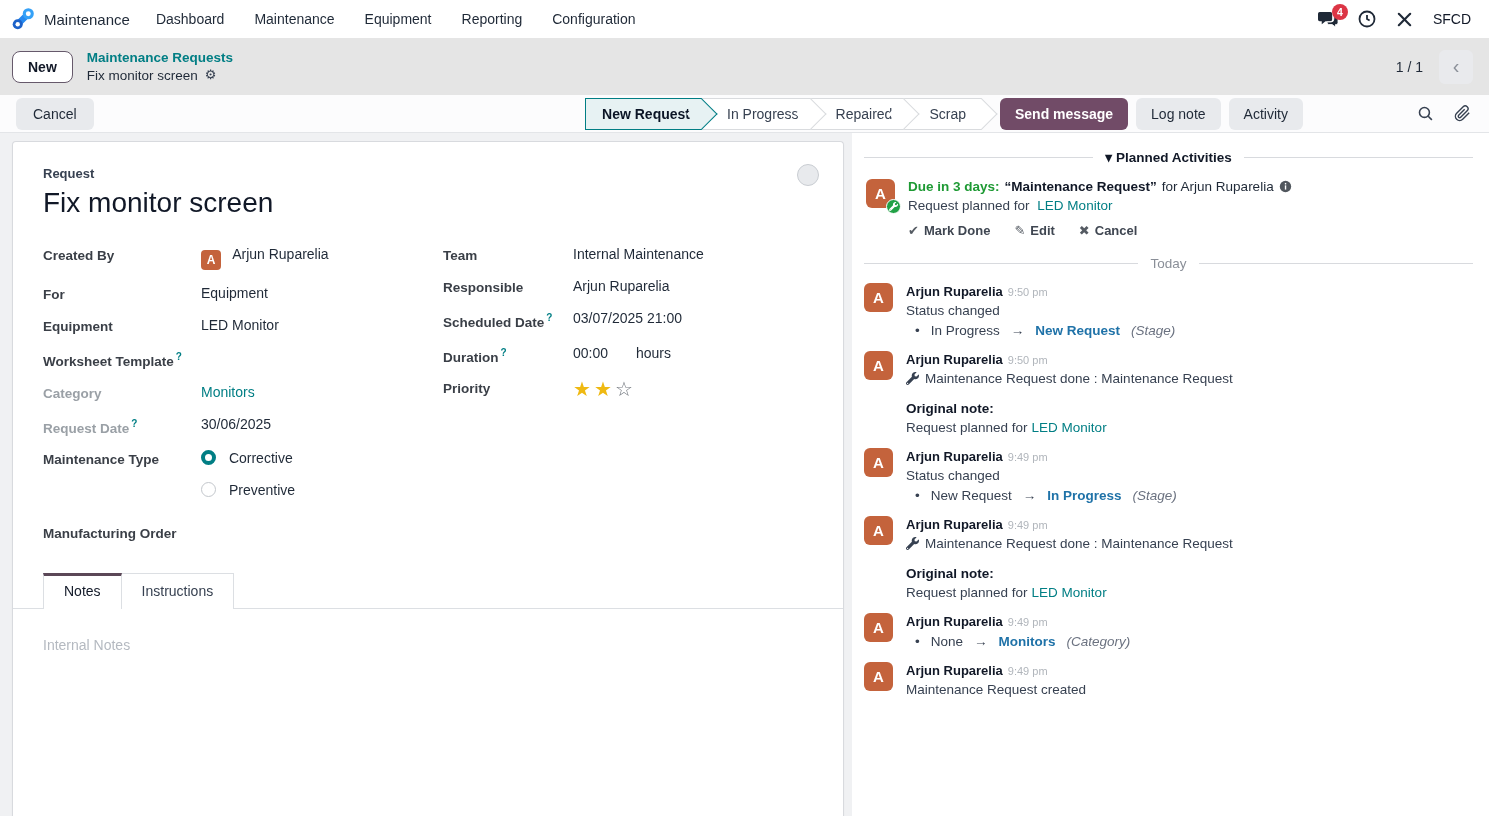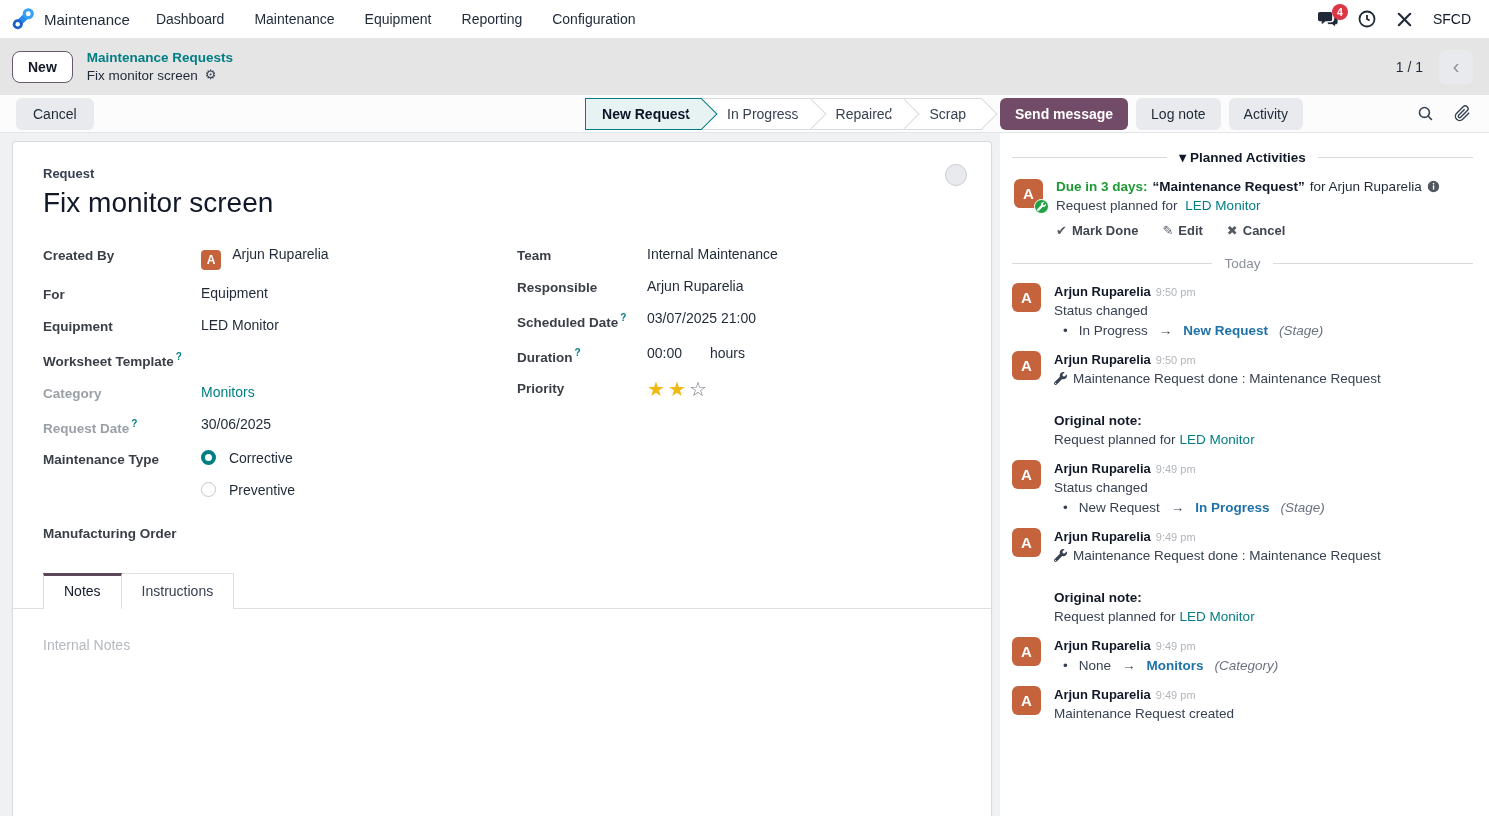--- a/index.html
+++ b/index.html
@@ -53,21 +53,21 @@
   .cp-right { flex:1; display:flex; align-items:center; gap:8px; padding:0 18px 0 12px; }
   .btn-send { background:#714B67; color:#fff; border:none; border-radius:6px; padding:8px 15px;
               font-size:14px; font-weight:600; cursor:pointer; font-family:inherit; }
   .btn-gray { background:#e8eaed; color:#1f2937; border:none; border-radius:6px; padding:8px 15px;
               font-size:14px; cursor:pointer; font-family:inherit; }
   .cp-icons { margin-left:auto; display:flex; align-items:center; gap:20px; color:#374151; }
   .cp-icons svg { cursor:pointer; }
 
   
   .main { display:flex; height:683px; background:#f0f1f3; }
-  .sheet-wrap { width:1000px; flex:none; padding:8px 8px 0 12px; }
+  .sheet-wrap { width:852px; flex:none; padding:8px 8px 0 12px; }
   .sheet { position:relative; height:675px; background:#fff; border:1px solid #d8dade; border-bottom:none;
            border-radius:4px 4px 0 0; padding:24px 30px 0 30px; box-shadow:0 1px 2px rgba(0,0,0,.04); }
   .sheet-circle { position:absolute; top:22px; right:24px; width:22px; height:22px; border-radius:50%;
                   background:#e8eaed; border:1px solid #c9cdd2; cursor:pointer; }
   .request-label { font-size:13px; font-weight:600; color:#374151; }
   .sheet-title { font-size:28px; font-weight:400; color:#111827; margin:6px 0 27px; }
 
   .grid { display:flex; gap:30px; }
   .col { flex:1; display:grid; row-gap:15px; align-content:start; font-size:14px; }
   .col.left { grid-template-columns:158px 1fr; }
@@ -119,21 +119,21 @@
   .act-actions span { cursor:pointer; }
   .act-ic { color:#555b63; margin-right:5px; font-weight:400; }
 
   .message { display:flex; gap:13px; margin-bottom:13px; }
   .msg-author { font-weight:700; color:#111827; font-size:13px; }
   .msg-time { color:#b0b5bb; font-size:11px; margin-left:5px; }
   .msg-body { font-size:13.5px; color:#374151; margin-top:4px; display:flex; align-items:center; gap:6px; }
   .tracking { display:flex; align-items:center; gap:11px; margin-top:5px; padding-left:9px; font-size:13.5px; }
   .trk-new { color:#1f72a8; font-weight:700; }
   .trk-field { color:#6b7280; font-style:italic; }
-  .orig-label { font-weight:700; color:#111827; font-size:13.5px; margin-top:27px; }
+  .orig-label { font-weight:700; color:#111827; font-size:13.5px; margin-top:15px; }
   .orig-note { font-size:13.5px; margin-top:4px; }
   .sp { margin-left:4px; }
 </style>
 </head>
 <body>
 
 <nav class="topbar">
   <div class="brand">
     <span>
       <svg width="26" height="26" viewBox="0 0 32 32">

